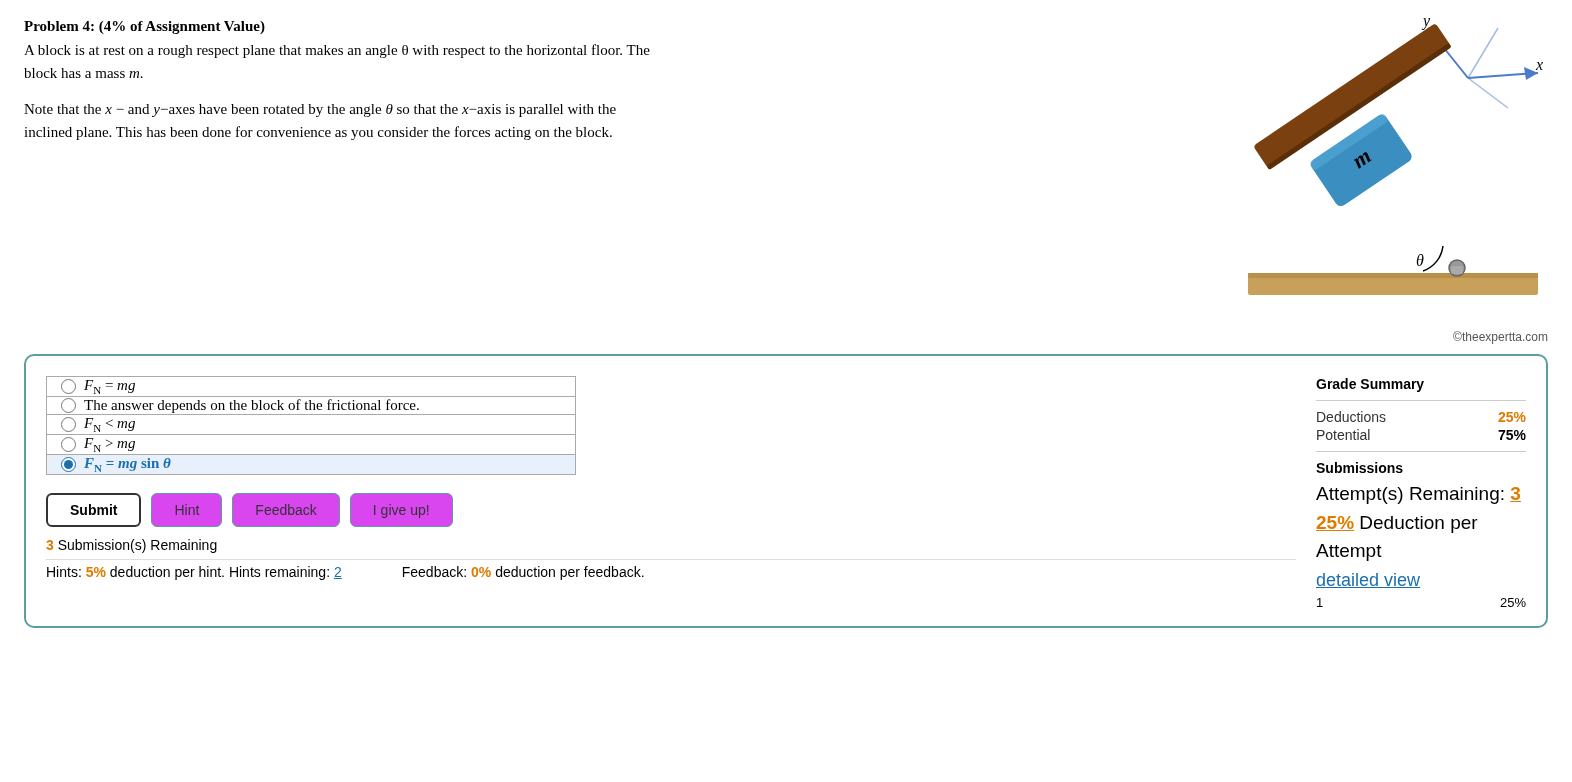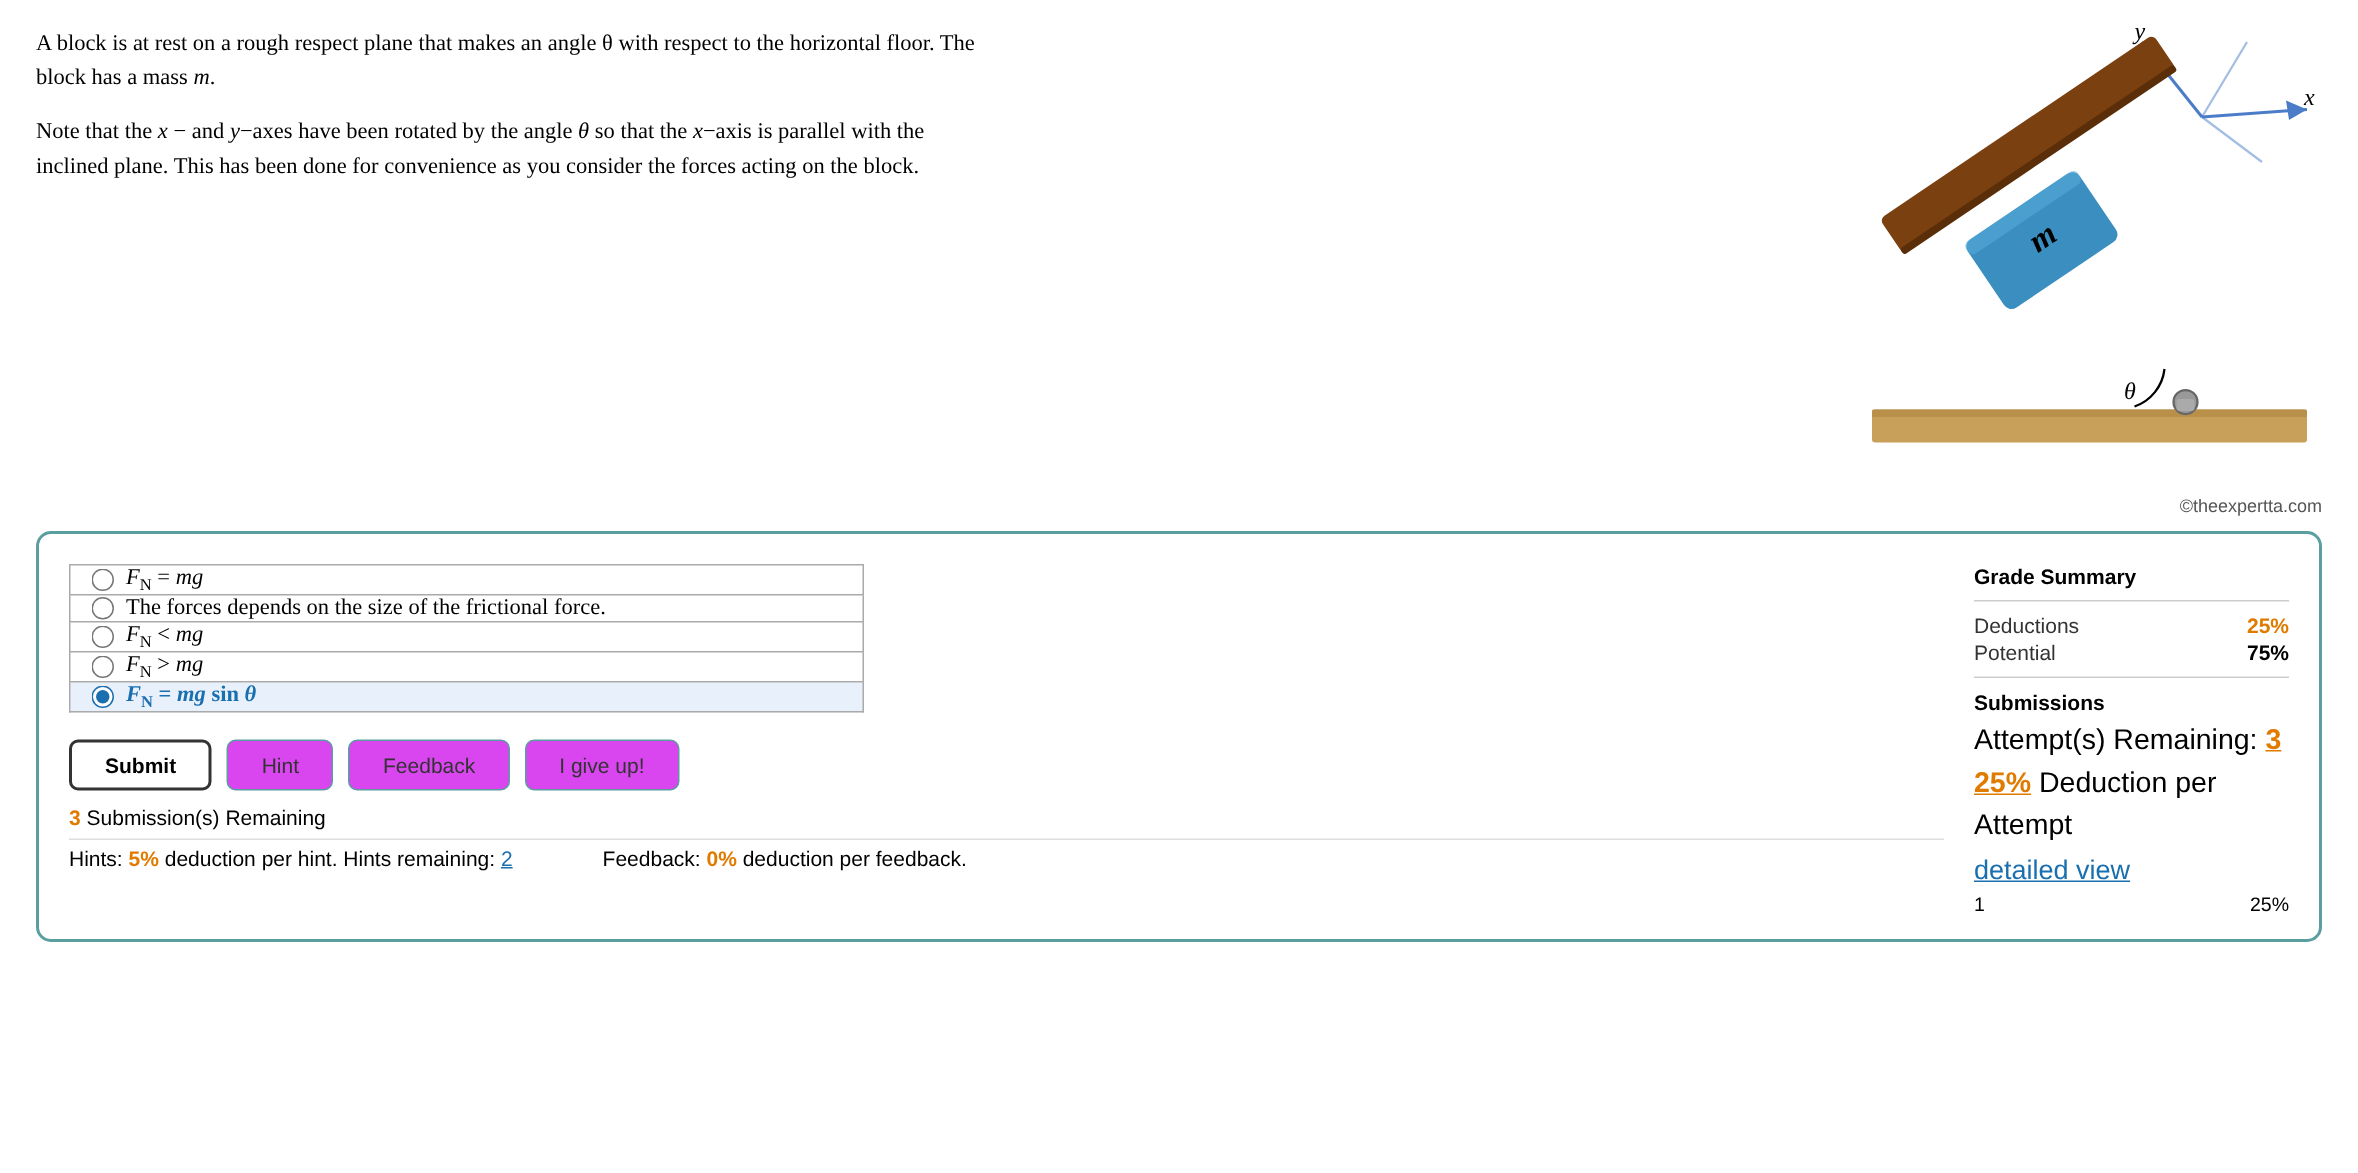--- a/index.html
+++ b/index.html
@@ -204,20 +204,21 @@
       height: 300px;
     }
   </style>
 </head>
 <body>
 
 <div class="page-wrapper">
 
   <div class="top-section">
     <div class="text-col">
+      <div class="problem-header">Problem 4: (4% of Assignment Value)</div>
       <div class="problem-description">
         <span>A block is at rest on a rough respect plane that makes an angle θ with respect to the horizontal floor. The</span><br>
         <span>block has a mass <span style="font-style:italic;">m</span>.</span>
       </div>
       <div class="problem-note">
         <span>Note that the <span style="font-style:italic;">x</span> −  and <span style="font-style:italic;">y</span>−axes have been rotated by the angle <span style="font-style:italic;">θ</span> so that the <span style="font-style:italic;">x</span>−axis is parallel with the</span><br>
         <span>inclined plane. This has been done for convenience as you consider the forces acting on the block.</span>
       </div>
     </div>
 
@@ -275,21 +276,21 @@
                   <span style="font-style:italic;">F</span><span style="font-size:11px; vertical-align:sub; font-style:normal;">N</span> = <span style="font-style:italic;">mg</span>
                 </span>
               </div>
             </td>
           </tr>
 
           <tr>
             <td>
               <div class="option-radio">
                 <input type="radio" name="answer" style="">
-                <span>The forces depends on the size of the frictional force.</span>
+                <span>The answer depends on the block of the frictional force.</span>
               </div>
             </td>
           </tr>
 
           <tr>
             <td>
               <div class="option-radio">
                 <input type="radio" name="answer" style="">
                 <span>
                   <span style="font-style:italic;">F</span><span style="font-size:11px; vertical-align:sub; font-style:normal;">N</span> &lt; <span style="font-style:italic;">mg</span>

